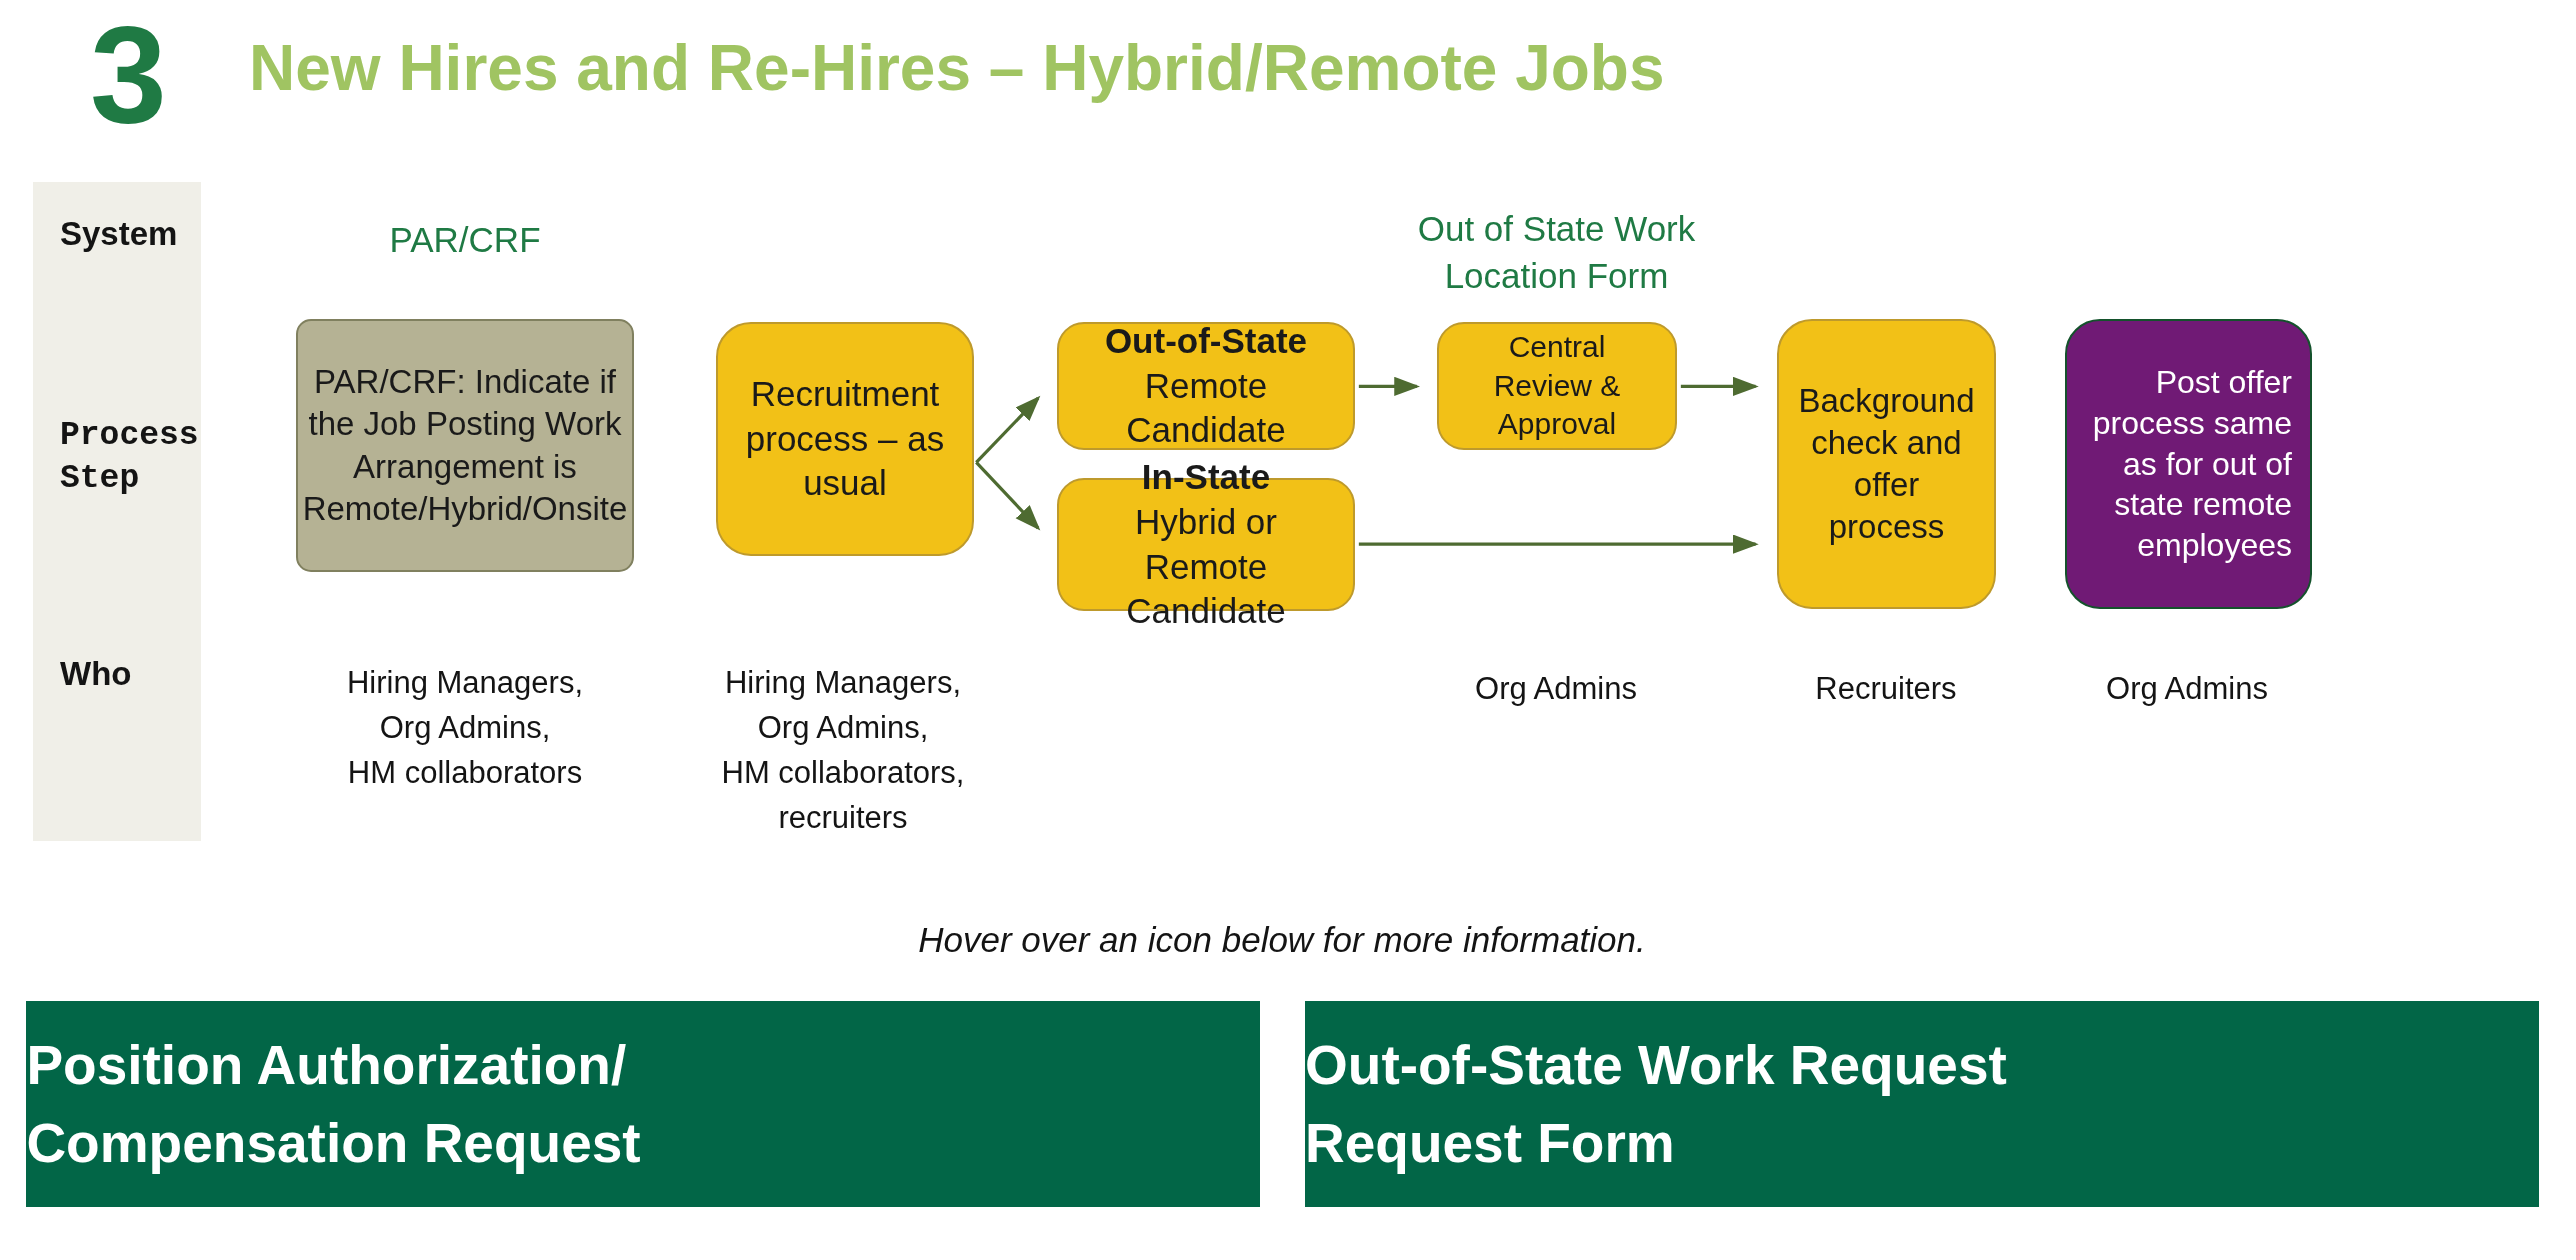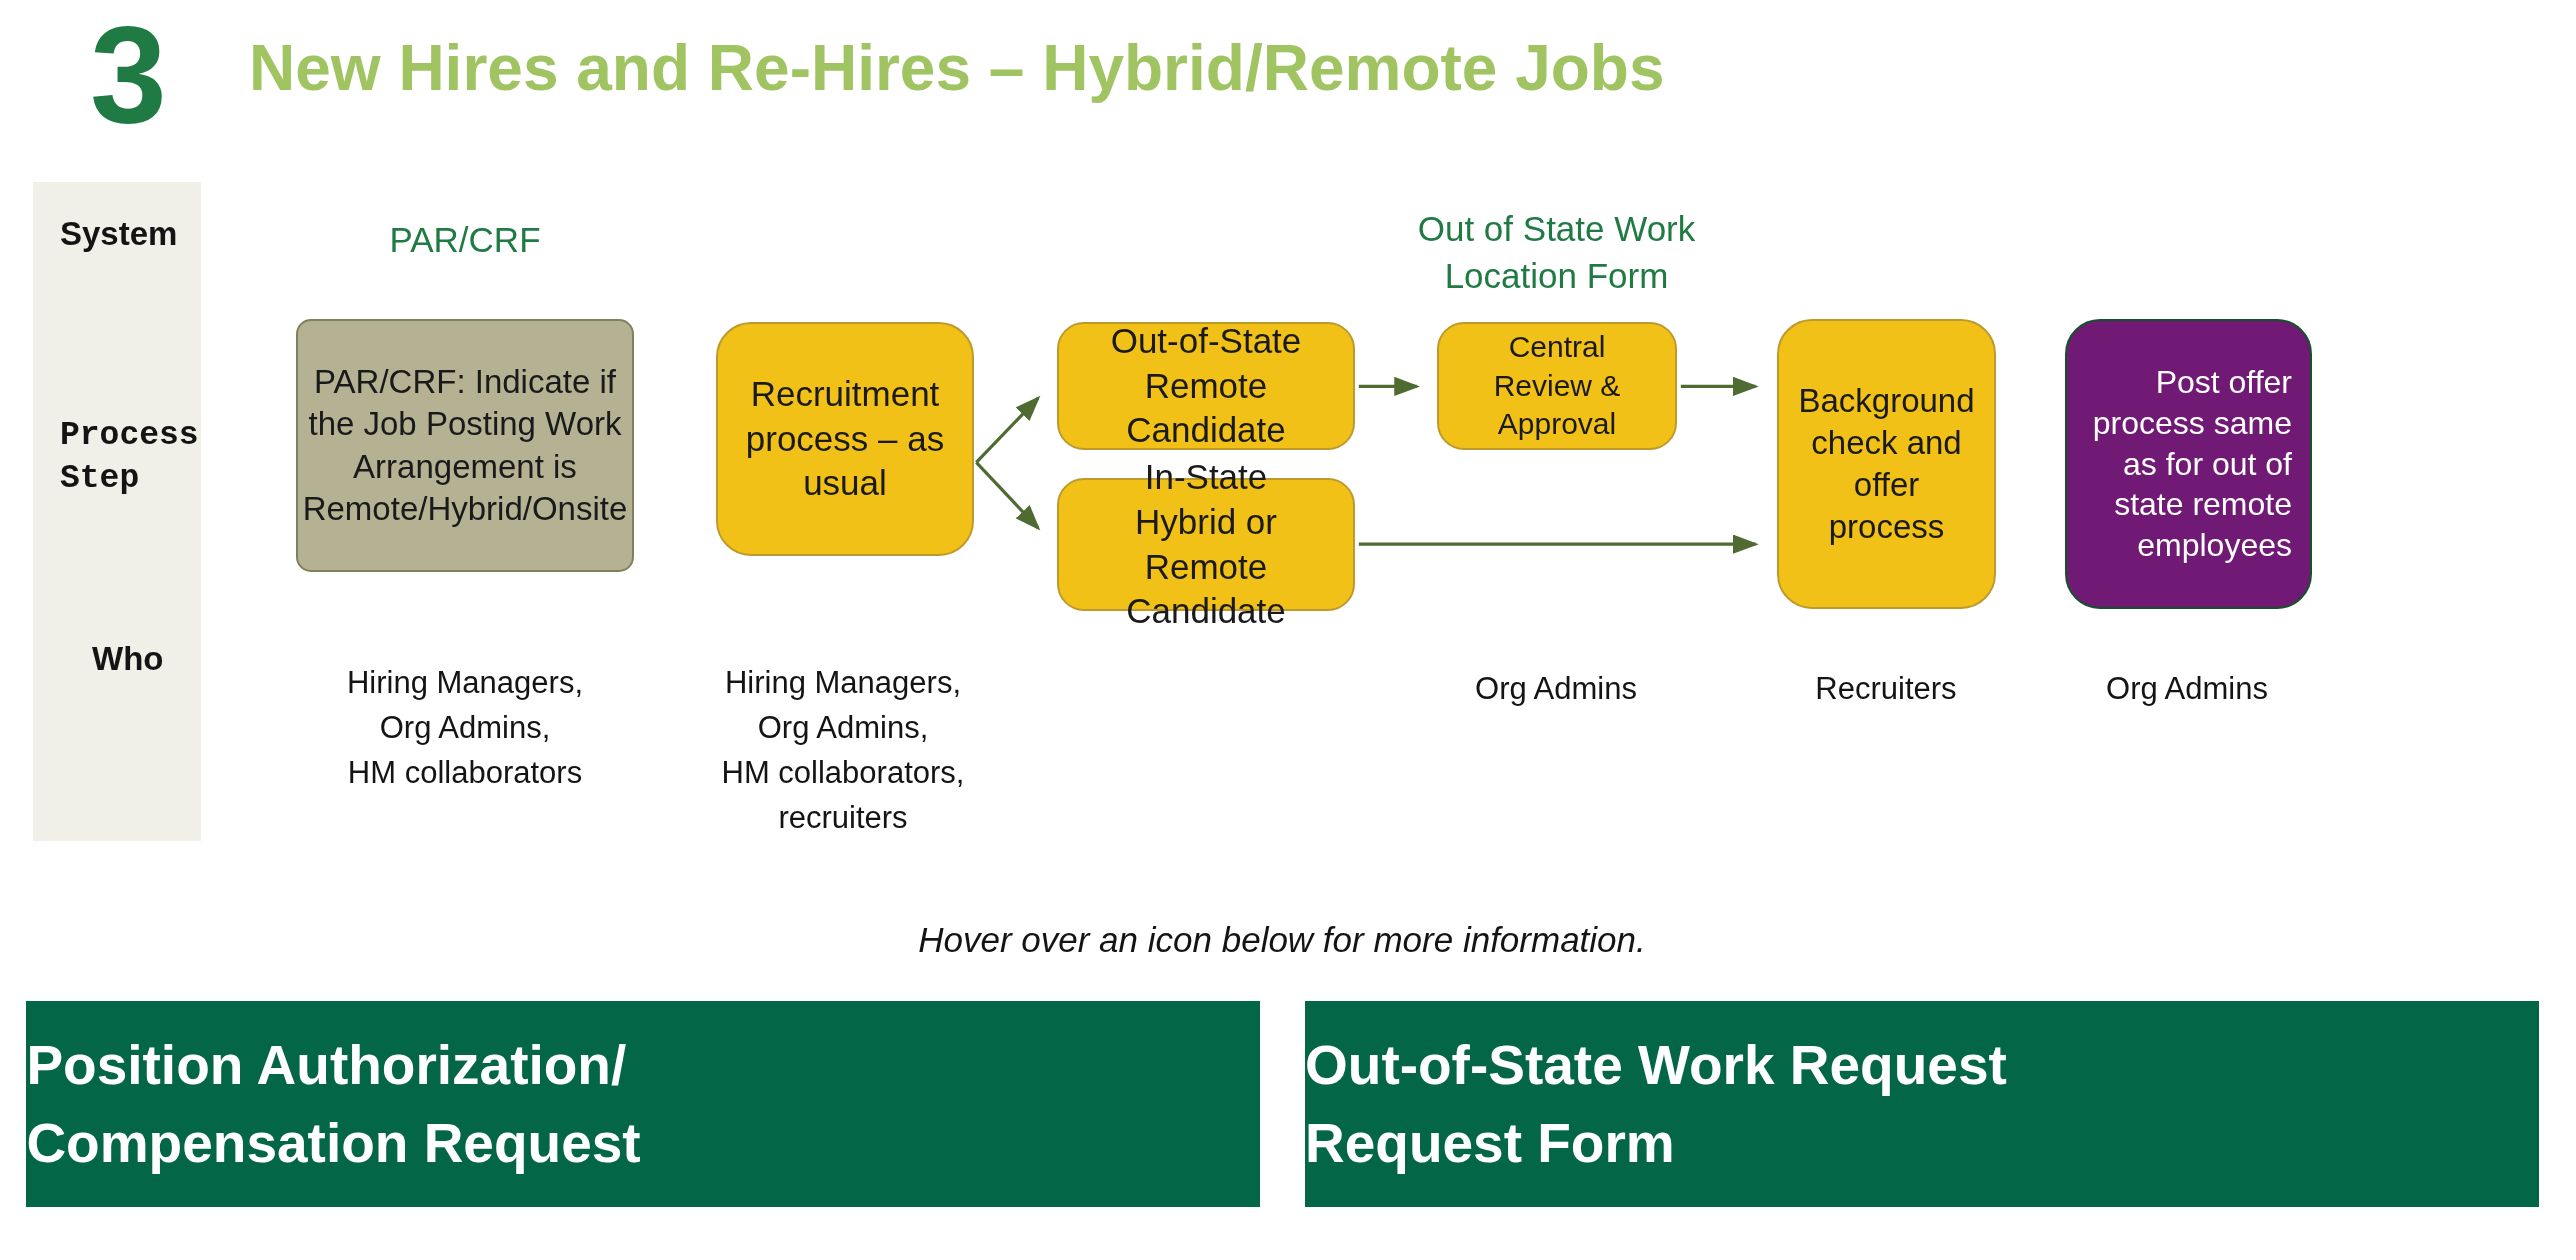--- a/index.html
+++ b/index.html
@@ -19,35 +19,35 @@
   
   .sidebar{
     position:absolute;left:33px;top:182px;width:152px;height:659px;background:#F0EFE8;padding-left:16px;
   }
   .rowlabel{
     position:absolute;left:27px;font-size:33px;font-weight:bold;color:#141414;
     line-height:1.3;white-space:pre-line;
   }
   .rowlabel.system{top:31px;}
   .rowlabel.process{top:233px;font-family:Liberation Mono, monospace;}
-  .rowlabel.who{top:456px;margin-left:32px;}
+  .rowlabel.who{top:471px;}
   
   .syslabel{
     position:absolute;font-size:35px;color:#1F7A44;text-align:center;
     line-height:1.35;white-space:pre-line;
   }
   .syslabel.parcrf{left:304px;top:216px;width:322px;}
   .syslabel.oosform{left:1376px;top:205px;width:361px;}
   
   .pbox{
     position:absolute;box-sizing:border-box;display:flex;flex-direction:column;
     align-items:center;justify-content:center;text-align:center;
     border-radius:35px;padding:15.5px 18px;line-height:1.28;
   }
-  .pbox .b{font-weight:normal;}
+  .pbox .b{font-weight:bold;}
   .gold{background:#F2C117;border:2.6px solid #BE9A2C;}
   .olive{background:#B5B294;border:2.6px solid #80805F;}
   .greenbox{background:#701a75;border:2.6px solid #14522C;color:#ffffff;text-align:right;}
   .box-parcrf{left:296px;top:319px;width:338px;height:253px;font-size:33px;border-radius:15px;}
   .box-recruit{left:716px;top:322px;width:258px;height:234px;font-size:35px;}
   .box-oos{left:1057px;top:322px;width:298px;height:128px;font-size:35px;border-radius:27px;}
   .box-instate{left:1057px;top:478px;width:298px;height:133px;font-size:35px;border-radius:27px;}
   .box-central{left:1437px;top:322px;width:240px;height:128px;font-size:30px;border-radius:27px;}
   .box-bg{left:1777px;top:319px;width:219px;height:290px;font-size:33px;}
   .box-post{left:2065px;top:319px;width:247px;height:290px;font-size:32px;}

